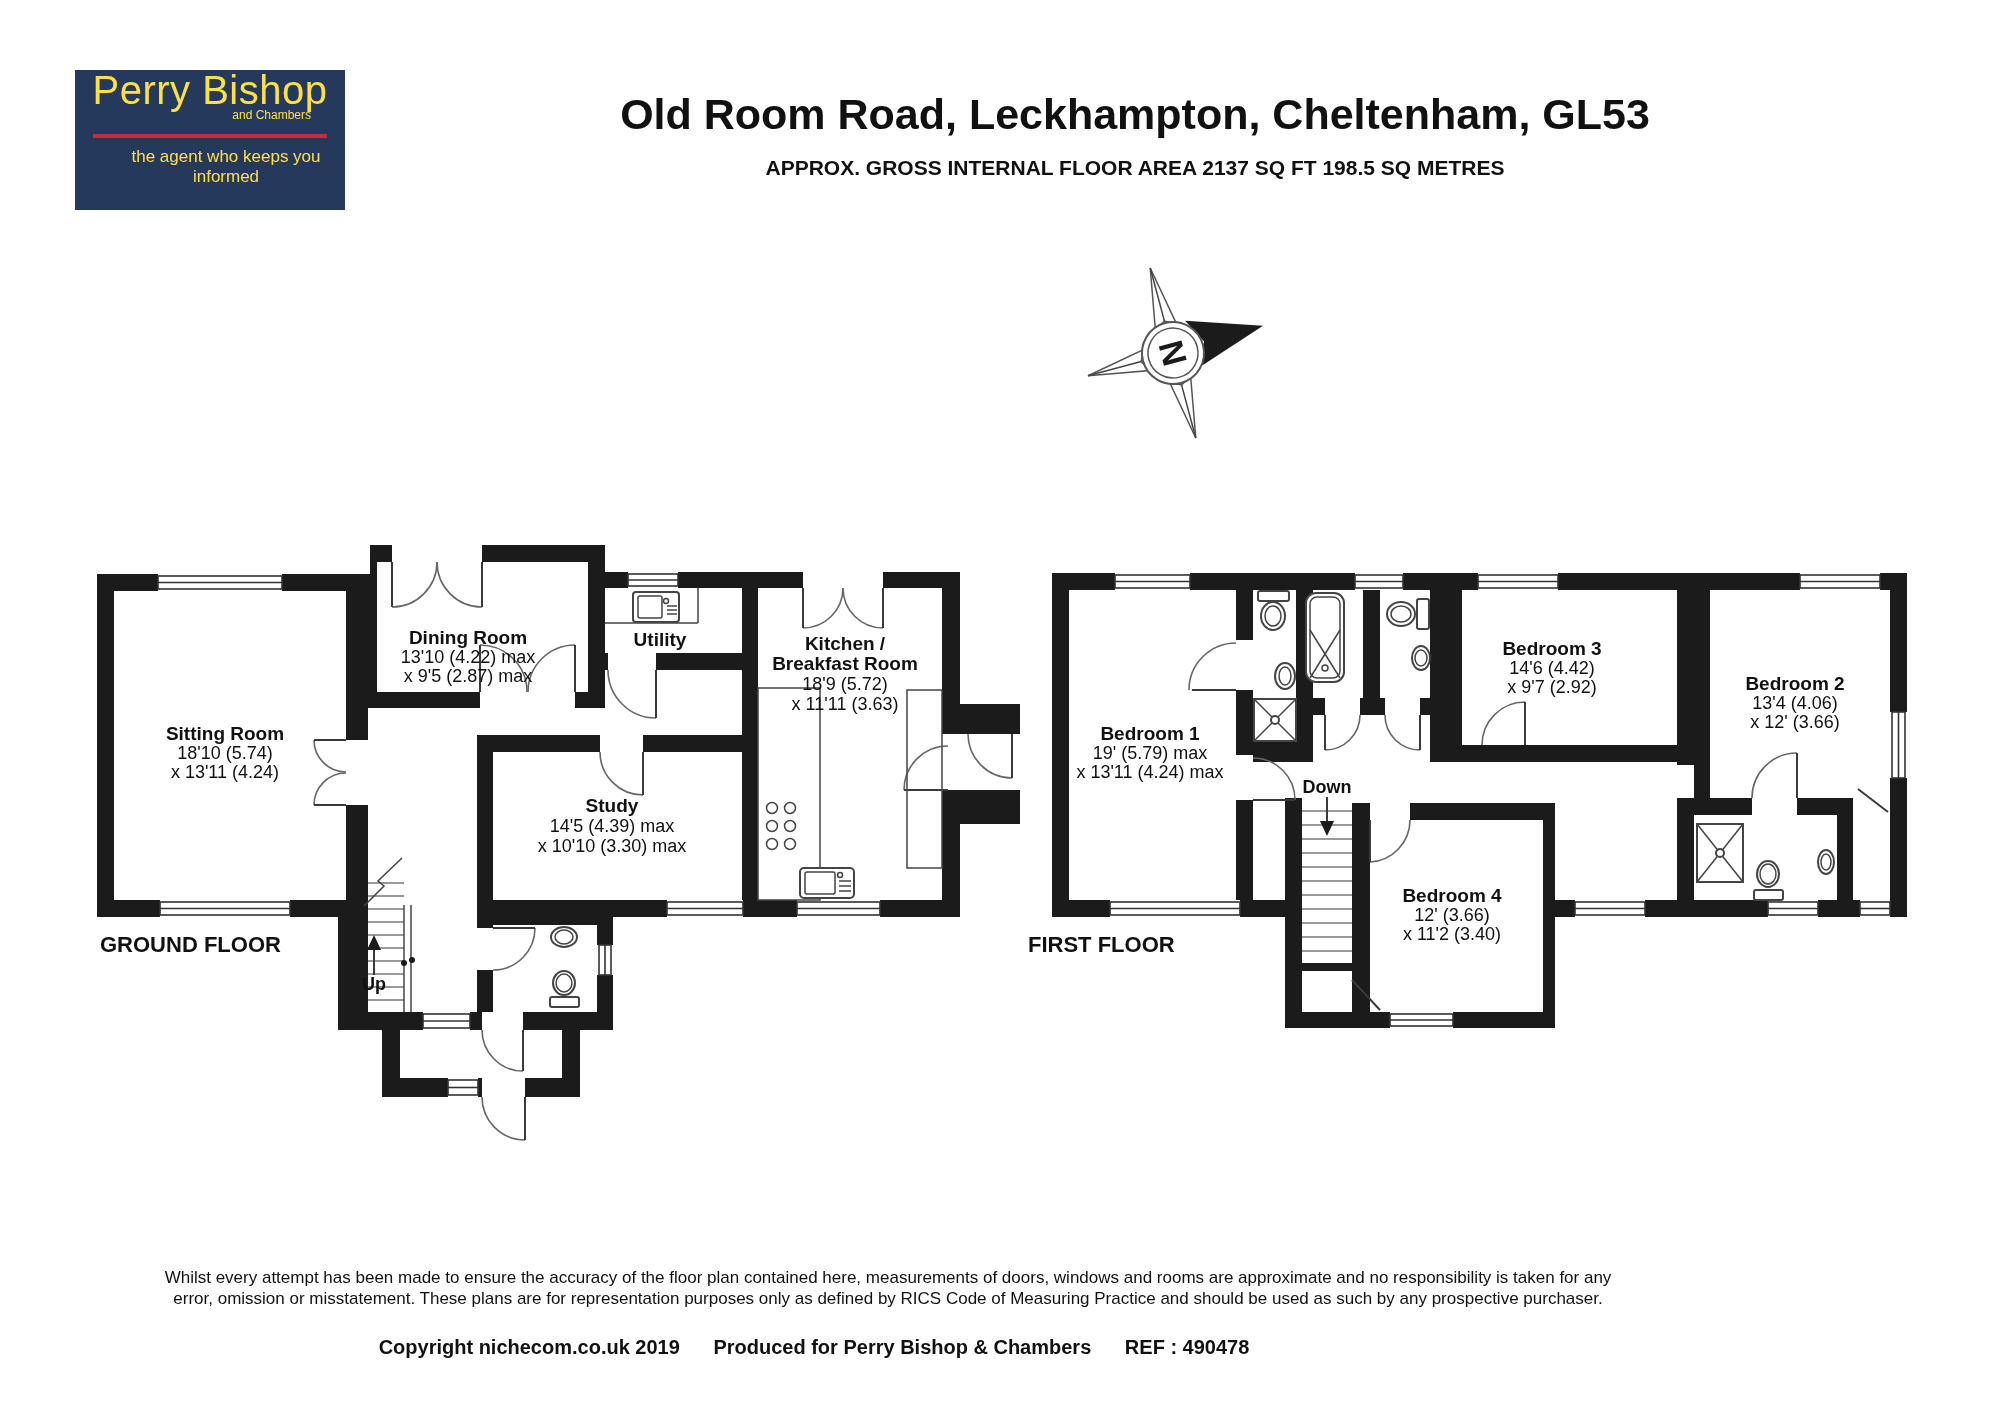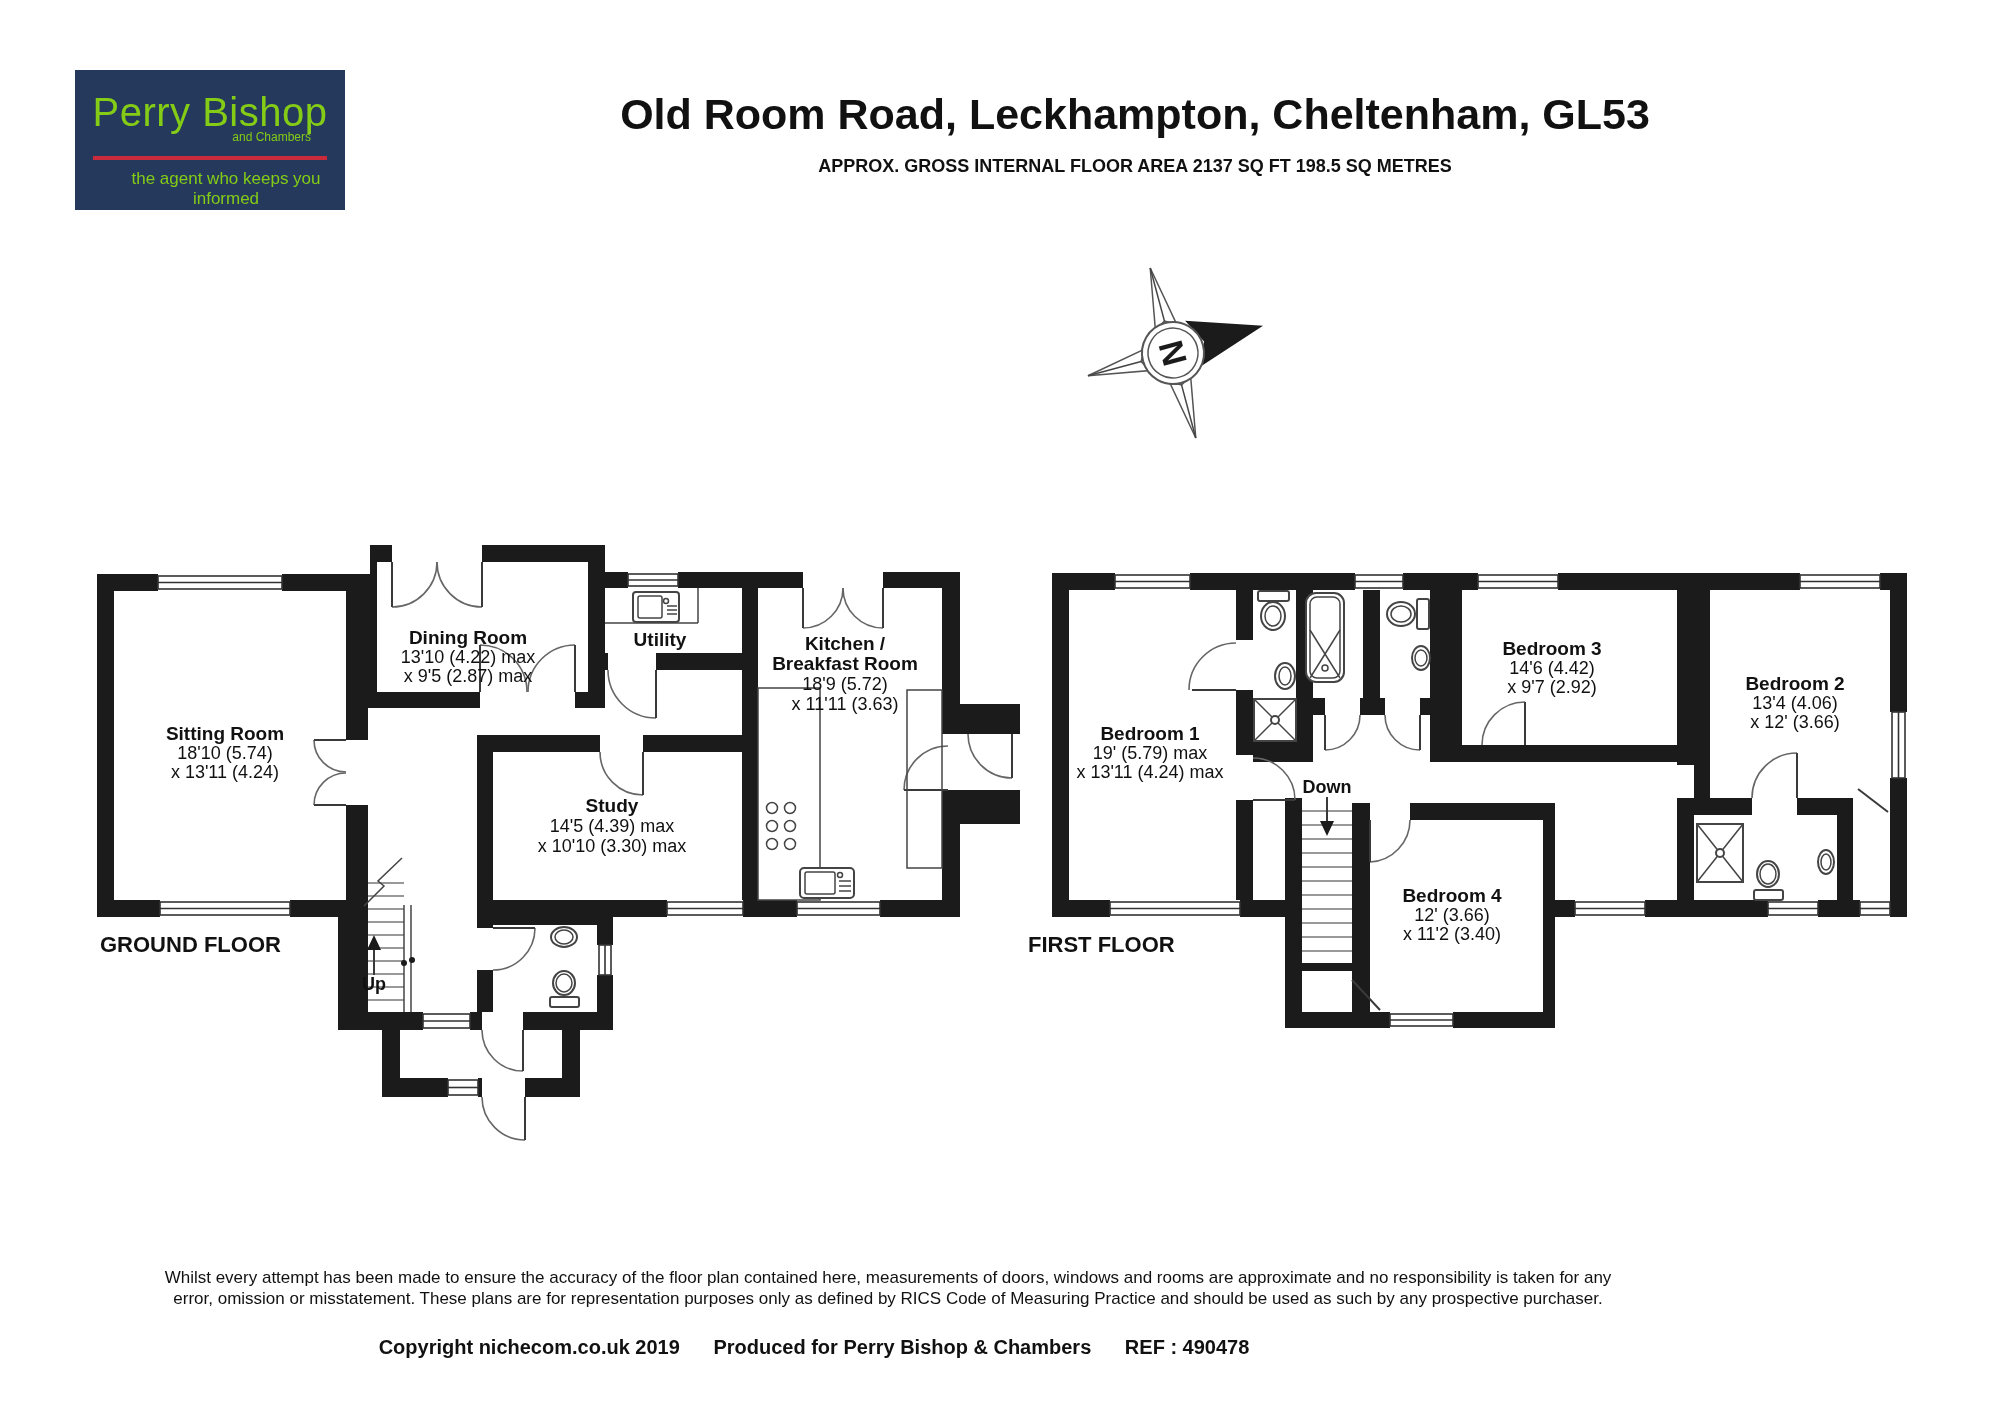--- a/index.html
+++ b/index.html
@@ -1,26 +1,26 @@
 <!DOCTYPE html>
 <html><head>
 <meta charset="utf-8">
 <style>
   html,body{margin:0;padding:0;background:#fff;}
   body{width:2000px;height:1414px;position:relative;font-family:"Liberation Sans",sans-serif;color:#111;}
   .abs{position:absolute;}
   
-  .logo{left:75px;top:70px;width:270px;height:140px;background:#24395b;color:#84cc16;box-sizing:border-box;padding-top:22px;}
+  .logo{left:75px;top:70px;width:270px;height:140px;background:#24395b;color:#fde047;box-sizing:border-box;}
   .logo-name{font-size:40px;text-align:center;line-height:40px;letter-spacing:0.5px;}
   .logo-sub{font-size:12px;text-align:right;margin:-2px 34px 0 0;}
   .logo-rule{height:4px;background:#c92a3c;margin:12px 18px 0 18px;}
   .logo-tag{font-size:17px;text-align:center;margin-top:9px;margin-left:32px;}
   .title-wrap{left:270px;top:90px;width:1730px;text-align:center;}
   .page-title{font-size:43px;font-weight:bold;}
-  .page-subtitle{font-size:18px;font-weight:bold;margin-top:17px;}
+  .page-subtitle{font-size:21px;font-weight:bold;margin-top:17px;}
   
   .disclaimer{left:0;top:1260px;width:1776px;text-align:center;font-size:17px;line-height:20.5px;margin-top:8px;}
   .copyright{left:0;top:1336px;width:1628px;text-align:center;font-size:20px;font-weight:bold;}
   .copyright span{margin:0 14px;}
   
   .wall{fill:#1b1b1b;}
   .rm{fill:#ffffff;}
   .arc{fill:none;stroke:#666;stroke-width:1.6;}
   .leaf{fill:none;stroke:#3a3a3a;stroke-width:2;}
   .fx{fill:#fff;stroke:#444;stroke-width:2;}

